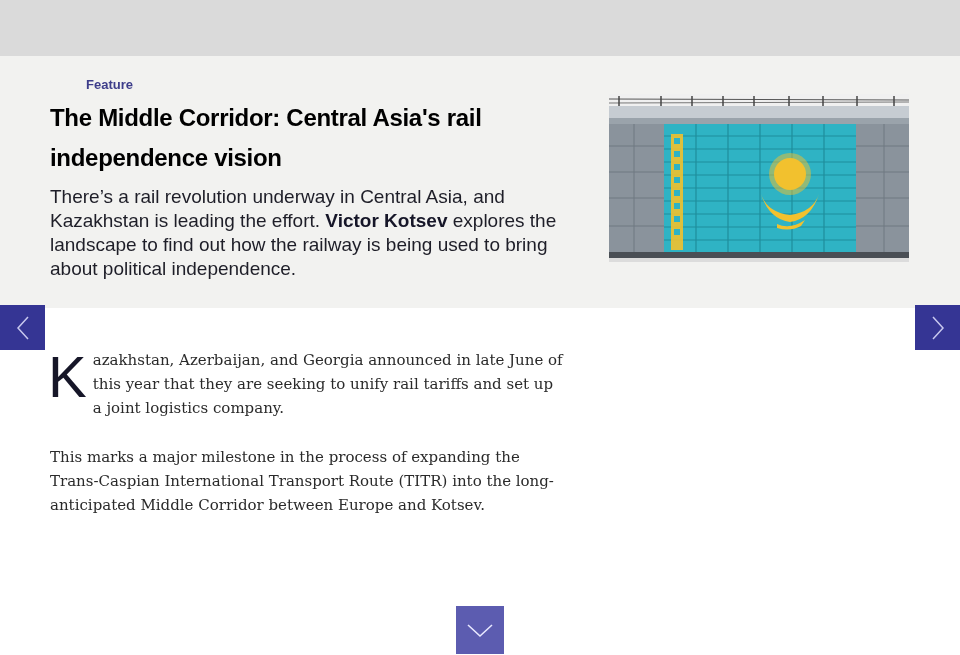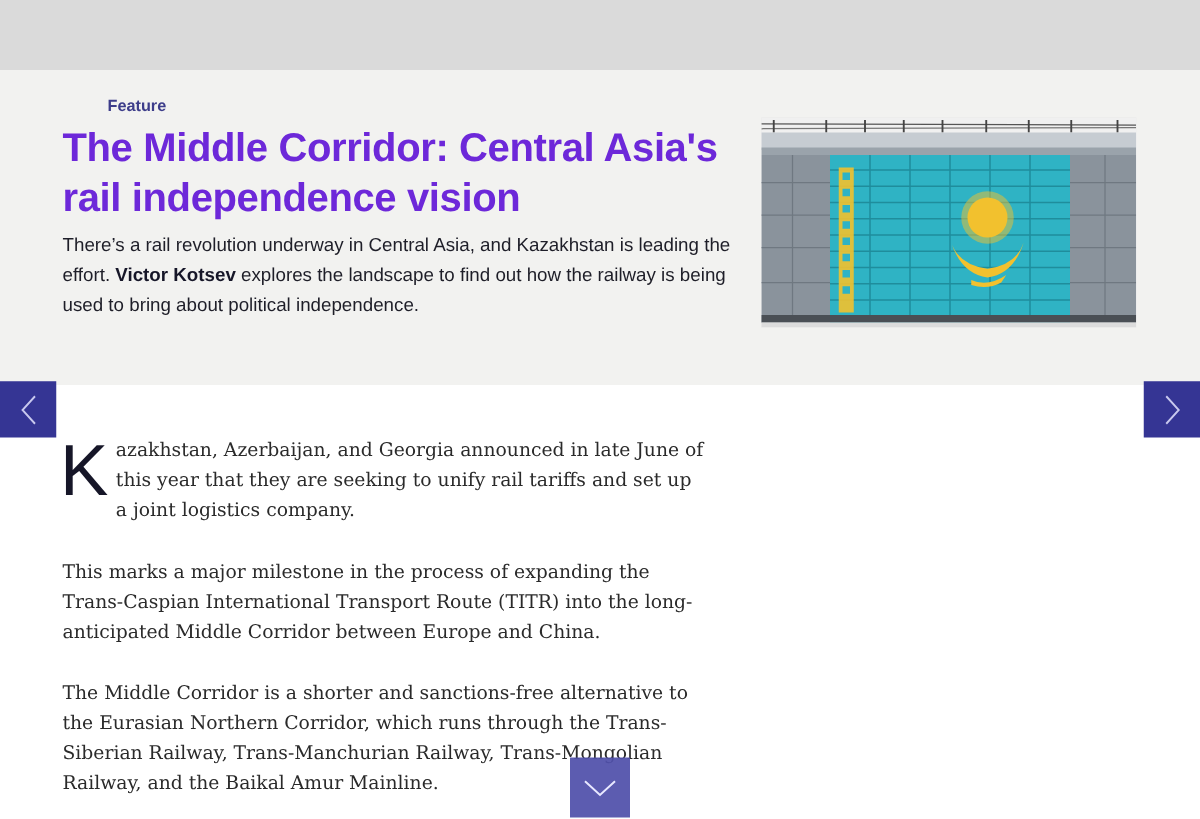--- a/index.html
+++ b/index.html
@@ -1,21 +1,21 @@
 <!DOCTYPE html>
 <html><head>
 <meta charset="utf-8">
 <style>
   html, body { margin:0; padding:0; }
   body { width:960px; height:655px; overflow:hidden; background:#ffffff; position:relative; font-family:"Liberation Sans", sans-serif; }
   .topbar { position:absolute; left:0; top:0; width:960px; height:56px; background:#dadada; }
   .hero { position:absolute; left:0; top:56px; width:960px; height:252px; background:#f2f2f0; }
   .kicker { position:absolute; left:50px; top:21px; font-size:13px; font-weight:bold; color:#3d3d8a;padding-left:36px; }
-  .title { position:absolute; left:50px; top:42px; width:540px; font-size:32px; line-height:40px; font-weight:bold; color:#6d28d9; letter-spacing:-0.3px; margin:0; }
-  .standfirst { position:absolute; left:50px; top:129px; width:540px; font-size:15px; line-height:24px; color:#1e1e28; margin:0; }
+  .title { position:absolute; left:50px; top:42px; width:540px; font-size:24px; line-height:40px; font-weight:bold; color:#000000; letter-spacing:-0.3px; margin:0; }
+  .standfirst { position:absolute; left:50px; top:129px; width:540px; font-size:19px; line-height:24px; color:#1e1e28; margin:0; }
   .standfirst b { color:#161628; }
   .hero-img { position:absolute; left:609px; top:38px; width:300px; height:168px; overflow:hidden; background:#e8e8e8; }
   .nav-btn { position:absolute; top:305px; width:45px; height:45px; background:#353594; border:none; padding:0; cursor:pointer; display:flex; align-items:center; justify-content:center; }
   .nav-prev { left:0; }
   .nav-next { left:915px; }
   .article { position:absolute; left:50px; top:348px; width:515px; font-family:"DejaVu Serif", serif; font-size:15px; line-height:24px; color:#2a2a2a; }
   .article p { margin:0 0 25px 0; }
   .dropcap { float:left; font-family:"Liberation Sans", sans-serif; font-size:58px; line-height:46px; margin:6px 6px 0 -2px; color:#161628; }
   .scroll-btn { position:absolute; left:456px; top:606px; width:48px; height:48px; background:rgba(80,80,170,0.93); border:none; padding:0; cursor:pointer; display:flex; align-items:center; justify-content:center; }
 </style>
@@ -100,21 +100,20 @@
     </svg>
 </button>
 <button class="nav-btn nav-next">
   <svg width="16" height="26" viewBox="0 0 16 26">
       <polyline points="3,2 13,13 3,24" fill="none" stroke="#c8c8ee" stroke-width="1.5"></polyline>
     </svg>
 </button>
 
 <main class="article">
   <p><span class="dropcap">K</span><span>azakhstan, Azerbaijan, and Georgia announced in late June of this year that they are seeking to unify rail tariffs and set up a joint logistics company.</span></p>
-  <p>This marks a major milestone in the process of expanding the Trans-Caspian International Transport Route (TITR) into the long-anticipated Middle Corridor between Europe and China.</p>
-  <p>The Middle Corridor is a shorter and sanctions-free alternative to the Eurasian Northern Corridor, which runs through the Trans-Siberian Railway, Trans-Manchurian Railway, Trans-Mongolian Railway, and the Baikal Amur Mainline.</p>
+  <p>This marks a major milestone in the process of expanding the Trans-Caspian International Transport Route (TITR) into the long-anticipated Middle Corridor between Europe and Kotsev.</p>
 </main>
 
 <button class="scroll-btn">
   <svg width="28" height="16" viewBox="0 0 28 16">
       <polyline points="2,3 14,14 26,3" fill="none" stroke="#e8e8ff" stroke-width="1.6"></polyline>
     </svg>
 </button>
 
 </body></html>

